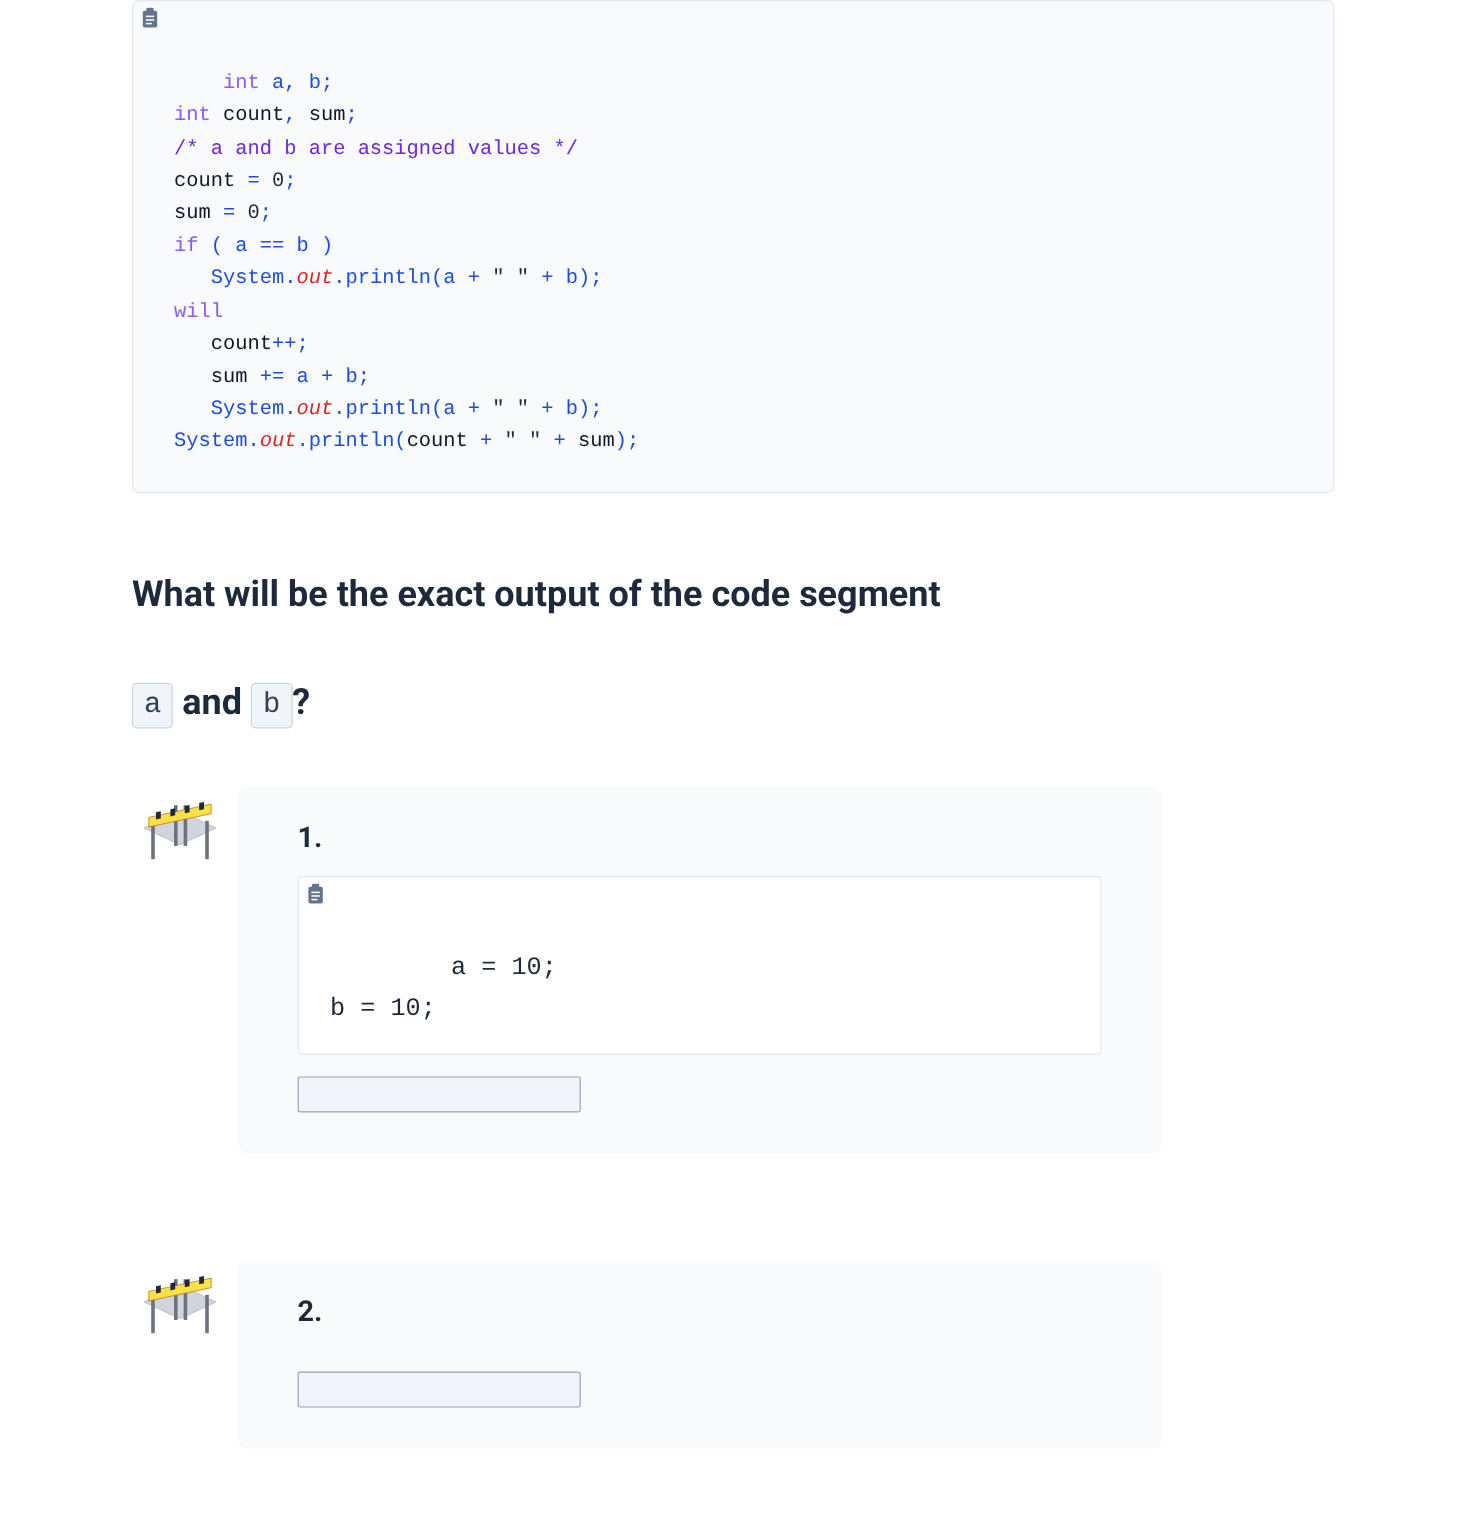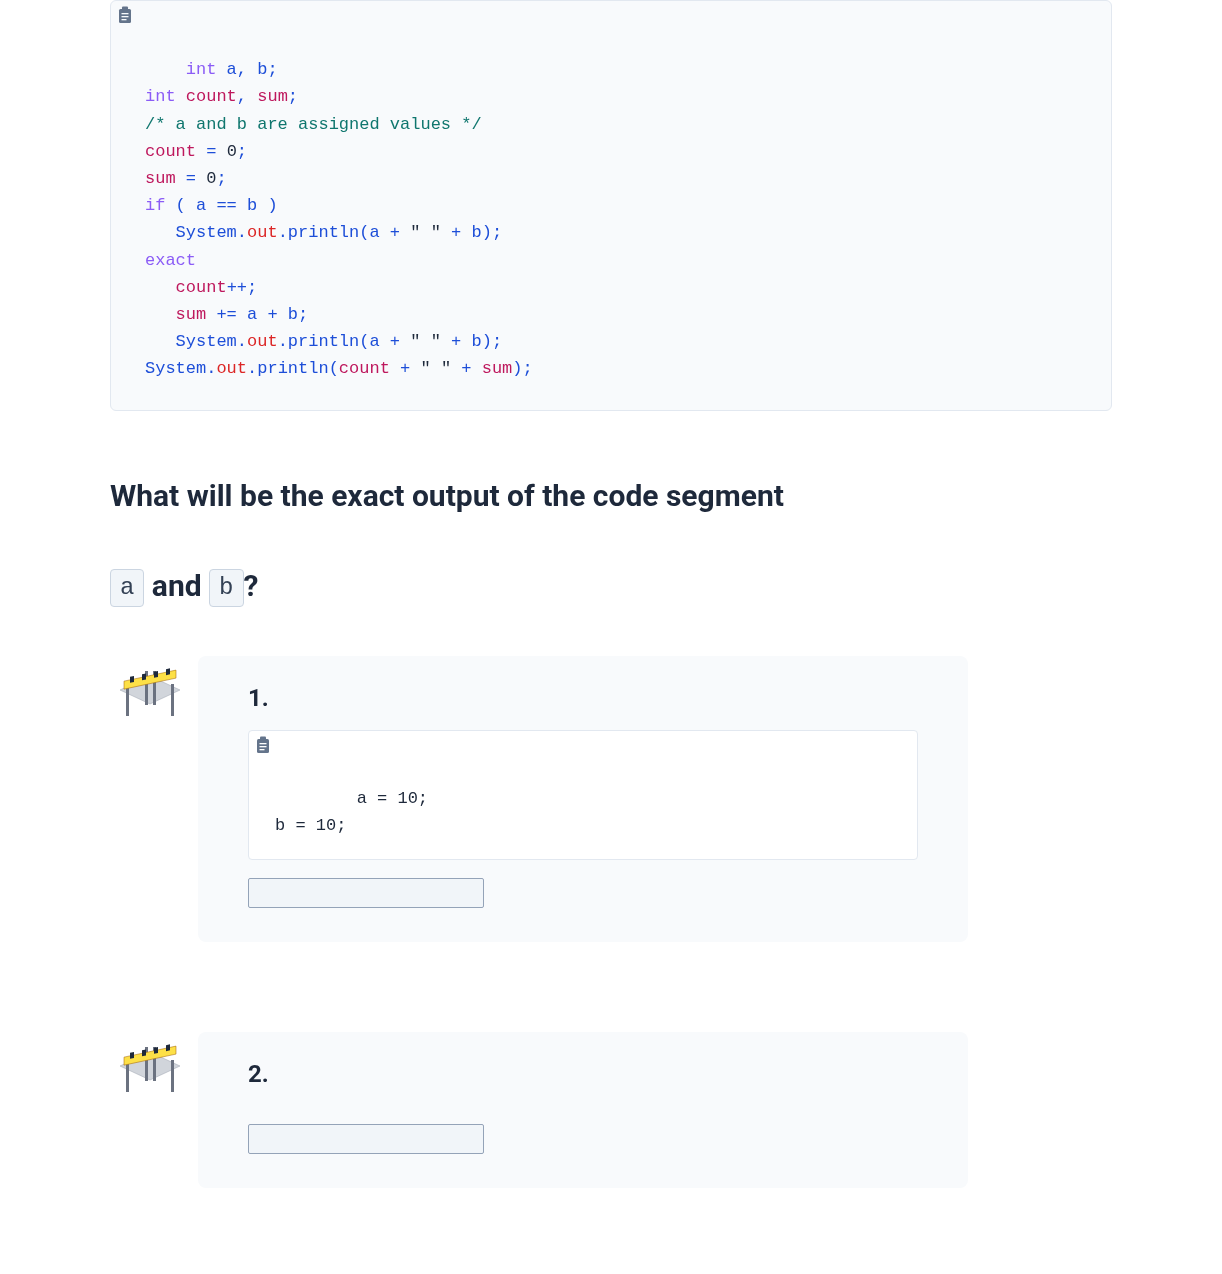--- a/index.html
+++ b/index.html
@@ -35,25 +35,25 @@
     left: 4px;
     width: 20px;
     height: 20px;
     display: flex;
     align-items: center;
     justify-content: center;
     color: #475569;
     cursor: pointer;
   }
   .kw   { color: #8b5cf6; }
-  .id   { color: #be185d; }
-  .cmt  { color: #0f766e; }
+  .id   { color: #0f172a; }
+  .cmt  { color: #6d28d9; }
   .num  { color: #1e293b; }
   .pln  { color: #1d4ed8; }
-  .fld  { color: #dc2626; }
+  .fld  { color: #dc2626; font-style: italic; }
   .str  { color: #1e293b; }
 
   .question {
     margin-top: 62px;
     font-size: 30px;
     line-height: 1.5;
     font-weight: 700;
     color: #1e293b;
   }
   .inline-code {
@@ -93,21 +93,21 @@
     color: #1e293b;
     margin-bottom: 18px;
   }
   .inner-codeblock {
     position: relative;
     background: #ffffff;
     border: 1px solid #e2e8f0;
     border-radius: 4px;
     padding: 26px 24px 20px 26px;
     font-family: "SFMono-Regular", Consolas, "Liberation Mono", Menlo, monospace;
-    font-size: 17px;
+    font-size: 21px;
     line-height: 1.6;
     white-space: pre;
     color: #1e293b;
   }
   .answer-input {
     margin-top: 18px;
     width: 236px;
     height: 30px;
     background: #f1f5f9;
     border: 1px solid #94a3b8;
@@ -132,21 +132,21 @@
         <rect x="4.5" y="10" width="7" height="1.3" fill="#f8fafc"></rect>
         <rect x="4.5" y="13" width="5" height="1.3" fill="#f8fafc"></rect>
       </svg>
     </span><span class="kw">int</span><span class="pln"> a, b;</span>
 <span class="kw">int</span><span class="id"> count</span><span class="pln">, </span><span class="id">sum</span><span class="pln">;</span>
 <span class="cmt">/* a and b are assigned values */</span>
 <span class="id">count</span><span class="pln"> = </span><span class="num">0</span><span class="pln">;</span>
 <span class="id">sum</span><span class="pln"> = </span><span class="num">0</span><span class="pln">;</span>
 <span class="kw">if</span><span class="pln"> ( a == b )</span>
 <span class="pln">   System.</span><span class="fld">out</span><span class="pln">.println(a + </span><span class="str">" "</span><span class="pln"> + b);</span>
-<span class="kw">exact</span>
+<span class="kw">will</span>
 <span class="pln">   </span><span class="id">count</span><span class="pln">++;</span>
 <span class="pln">   </span><span class="id">sum</span><span class="pln"> += a + b;</span>
 <span class="pln">   System.</span><span class="fld">out</span><span class="pln">.println(a + </span><span class="str">" "</span><span class="pln"> + b);</span>
 <span class="pln">System.</span><span class="fld">out</span><span class="pln">.println(</span><span class="id">count</span><span class="pln"> + </span><span class="str">" "</span><span class="pln"> + </span><span class="id">sum</span><span class="pln">);</span></div>
 
   <div class="question">
     <span>What will be the exact output of the code segment</span><br>
     <br>
     <span class="inline-code">a</span><span> and </span><span class="inline-code">b</span><span>?</span>
   </div>

